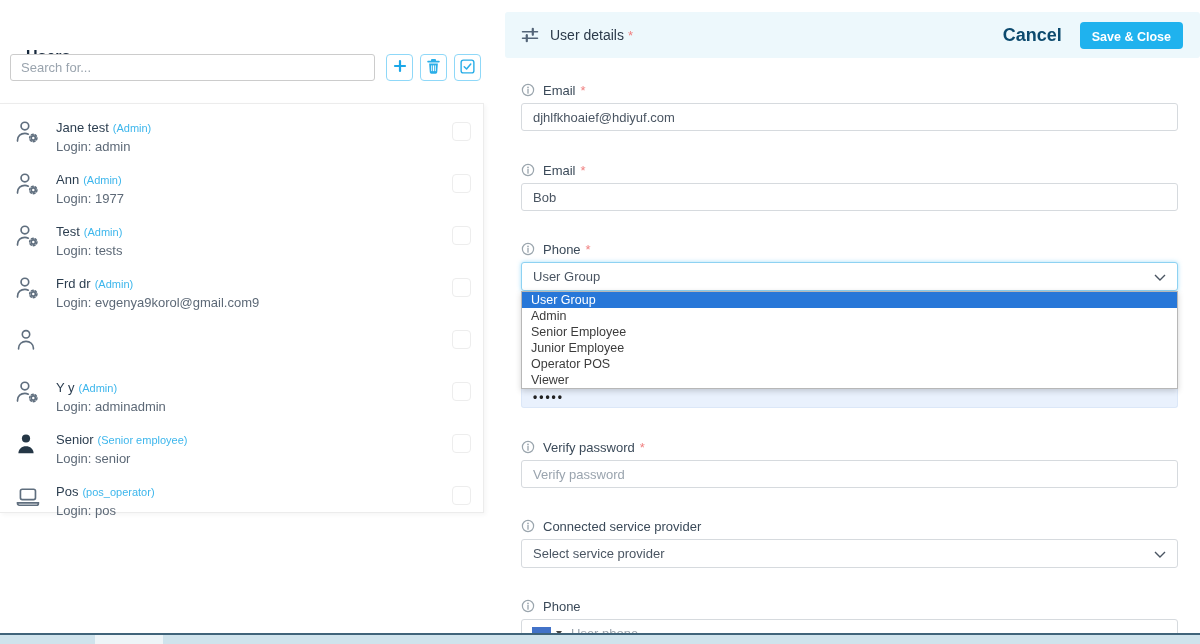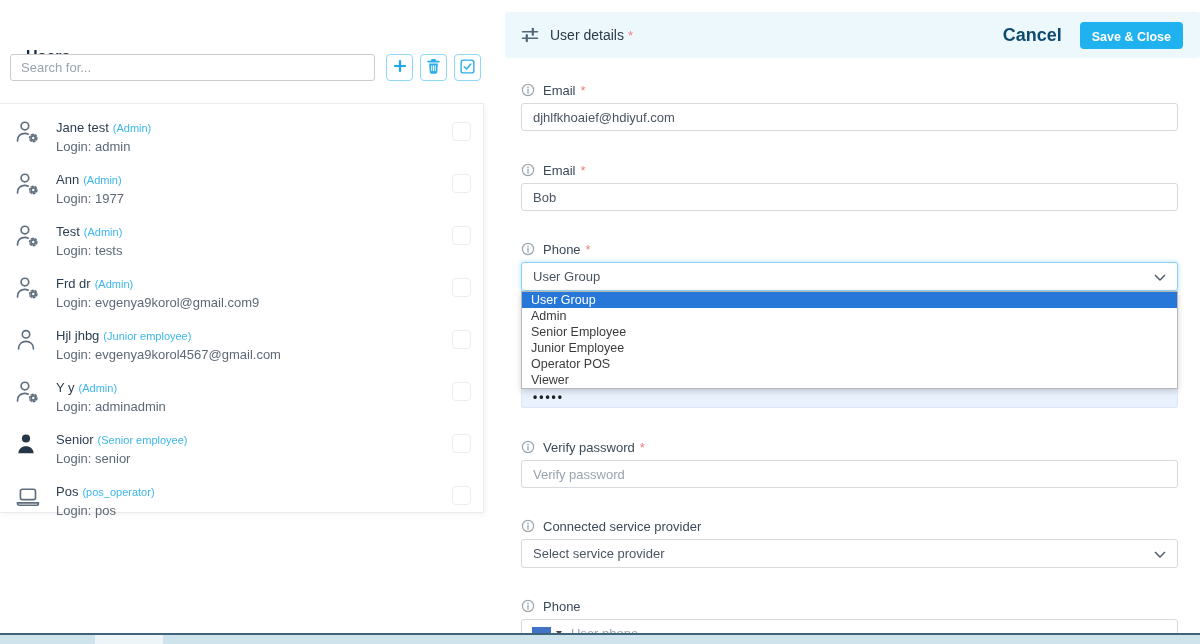--- a/index.html
+++ b/index.html
@@ -155,24 +155,20 @@
           <div><span class="u-name">Frd dr</span><span class="u-role">(Admin)</span></div>
           <div class="u-login">Login: evgenya9korol@gmail.com9</div>
         </div>
         <span class="u-check"></span>
       </div>
       <div class="user-row">
         <span class="u-icon"><svg width="24" height="27" viewBox="0 0 24 26" fill="none" stroke="#5f6e7e" stroke-width="1.6" stroke-linecap="round">
             <circle cx="12" cy="6.8" r="3.7"></circle>
             <path d="M4.6 21.5v-.9c0-4 3.3-6.7 7.4-6.7s7.4 2.7 7.4 6.7v.9"></path>
           </svg></span>
-        <div class="u-text">
-          <div><span class="u-name">Hjl jhbg</span><span class="u-role">(Junior employee)</span></div>
-          <div class="u-login">Login: evgenya9korol4567@gmail.com</div>
-        </div>
         <span class="u-check"></span>
       </div>
       <div class="user-row">
         <span class="u-icon"><svg width="28" height="27" viewBox="0 0 27 26" fill="none" stroke="#5f6e7e" stroke-width="1.6" stroke-linecap="round">
             <circle cx="10.5" cy="6.8" r="3.7"></circle>
             <path d="M3.4 21.3v-.9c0-3.9 3.2-6.6 7.1-6.6 1.2 0 2.3.3 3.3.8"></path>
             <circle cx="18.6" cy="18.3" r="2"></circle>
             <circle cx="18.6" cy="18.3" r="3.5" stroke-width="1.5" stroke-dasharray="1.8 1.75"></circle>
           </svg></span>
         <div class="u-text">

